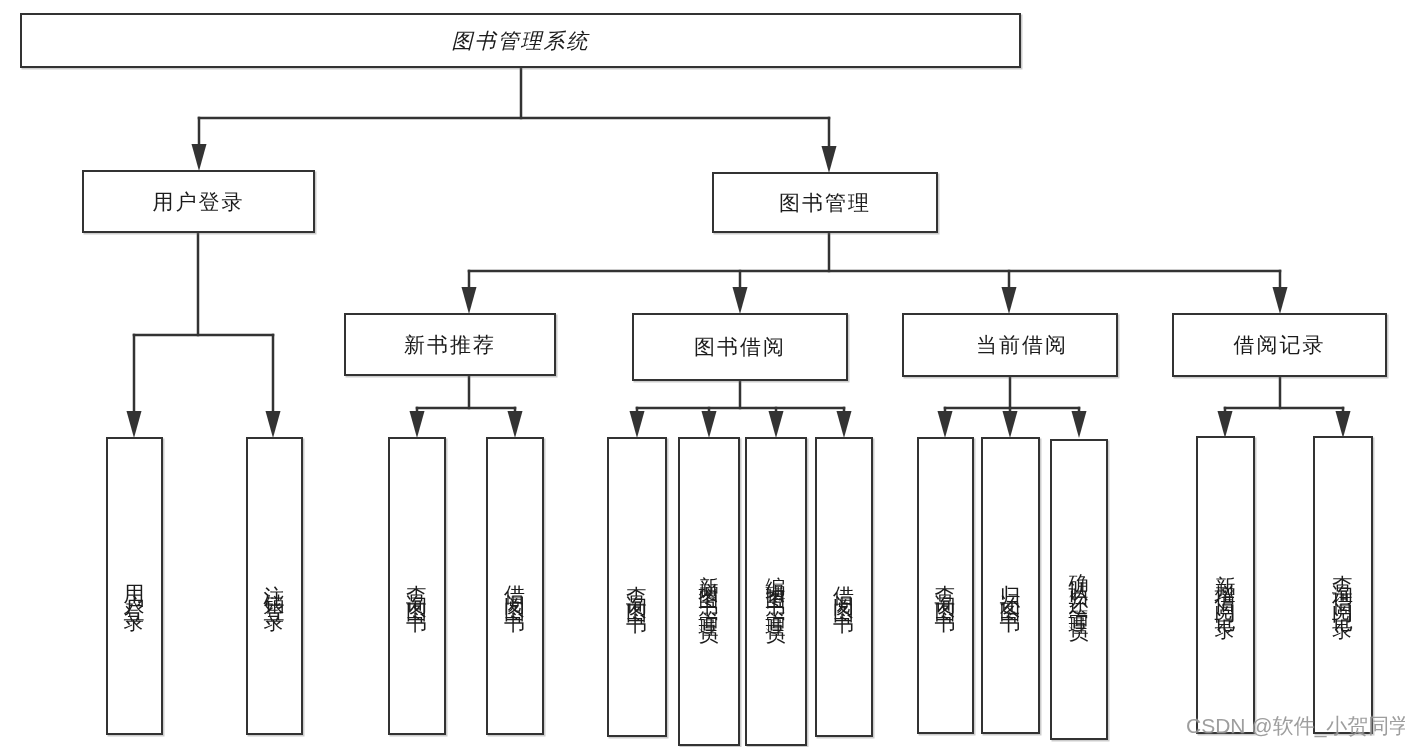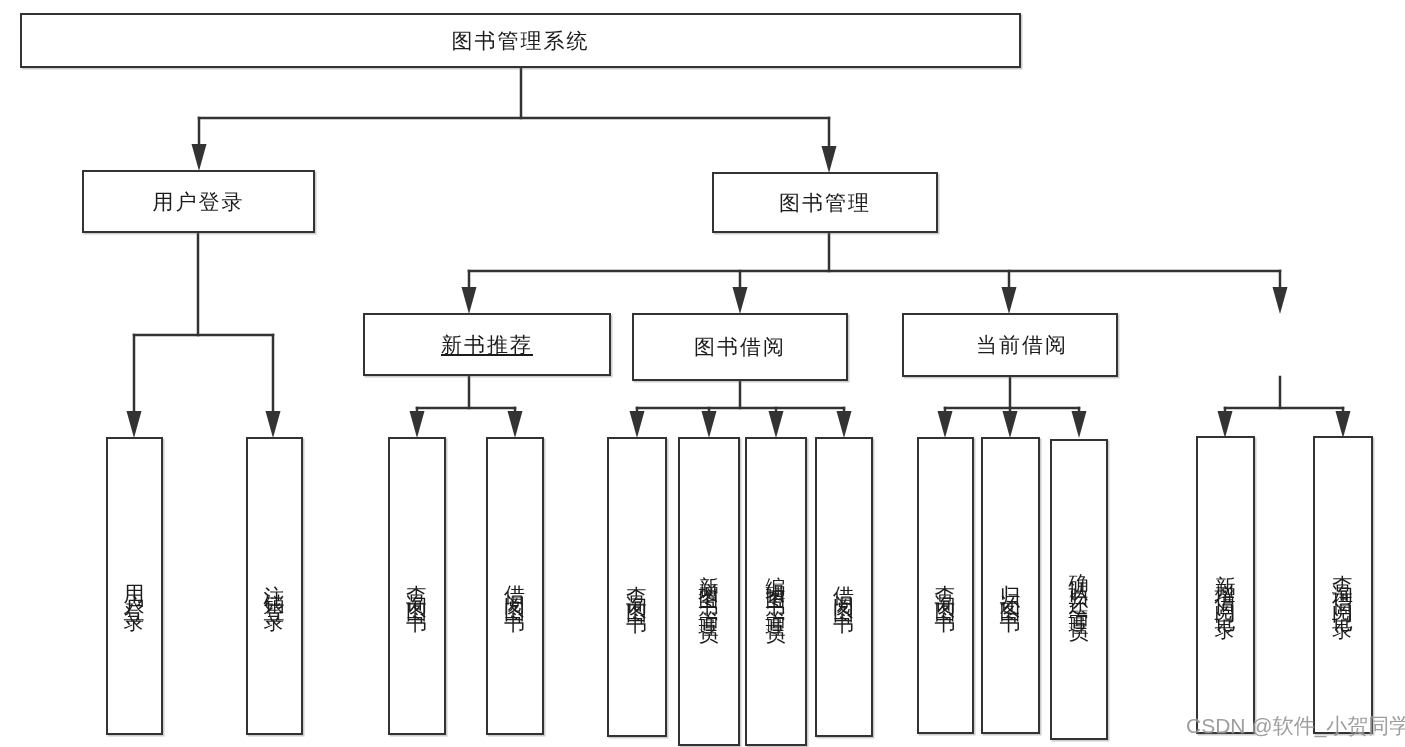--- a/index.html
+++ b/index.html
@@ -125,28 +125,29 @@
       <polygon points="768.5,411 783.5,411 776,438"></polygon>
       <polygon points="836.5,411 851.5,411 844,438"></polygon>
       <polygon points="937.5,411 952.5,411 945,438"></polygon>
       <polygon points="1002.5,411 1017.5,411 1010,438"></polygon>
       <polygon points="1071.5,411 1086.5,411 1079,438"></polygon>
       <polygon points="1217.5,411 1232.5,411 1225,438"></polygon>
       <polygon points="1335.5,411 1350.5,411 1343,438"></polygon>
     </g>
   </svg>
 
-  <div class="node h-node" style="left:20px; top:13px; width:1001px; height:55px;">图书管理系统</div>
+  <div class="node h-node" style="left:20px; top:13px; width:1001px; height:55px;font-style:italic;">图书管理系统</div>
 
   <div class="node h-node" style="left:82px; top:170px; width:233px; height:63px;">用户登录</div>
   <div class="node h-node" style="left:712px; top:172px; width:226px; height:61px;">图书管理</div>
 
-  <div class="node h-node" style="left:363px; top:313px; width:248px; height:63px;text-decoration:underline;">新书推荐</div>
+  <div class="node h-node" style="left:344px; top:313px; width:212px; height:63px;">新书推荐</div>
   <div class="node h-node" style="left:632px; top:313px; width:216px; height:68px;">图书借阅</div>
   <div class="node h-node" style="left:902px; top:313px; width:216px; height:64px;padding-left:24px;">当前借阅</div>
+  <div class="node h-node" style="left:1172px; top:313px; width:215px; height:64px;">借阅记录</div>
 
   <div class="node v-node" style="left:106px; top:437px; width:57px; height:298px;">用户登录</div>
   <div class="node v-node" style="left:246px; top:437px; width:57px; height:298px;">注销登录</div>
 
   <div class="node v-node" style="left:388px; top:437px; width:58px; height:298px;">查询图书</div>
   <div class="node v-node" style="left:486px; top:437px; width:58px; height:298px;">借阅图书</div>
 
   <div class="node v-node" style="left:607px; top:437px; width:60px; height:300px;">查询图书</div>
   <div class="node v-node tight" style="left:678px; top:437px; width:62px; height:309px;">新增图书（管理员）</div>
   <div class="node v-node tight" style="left:745px; top:437px; width:62px; height:309px;">编辑图书（管理员）</div>

